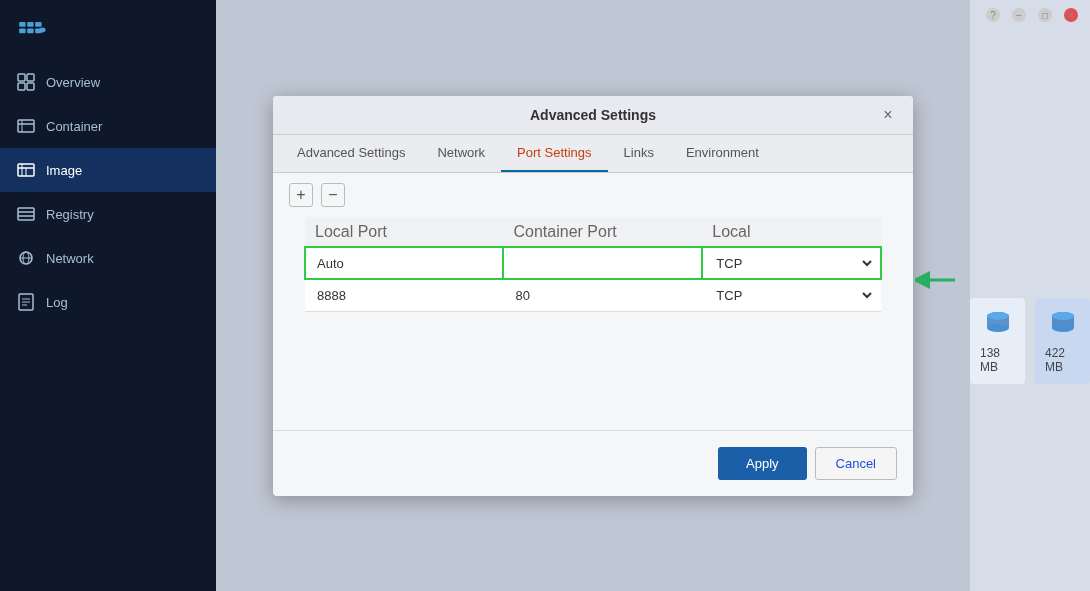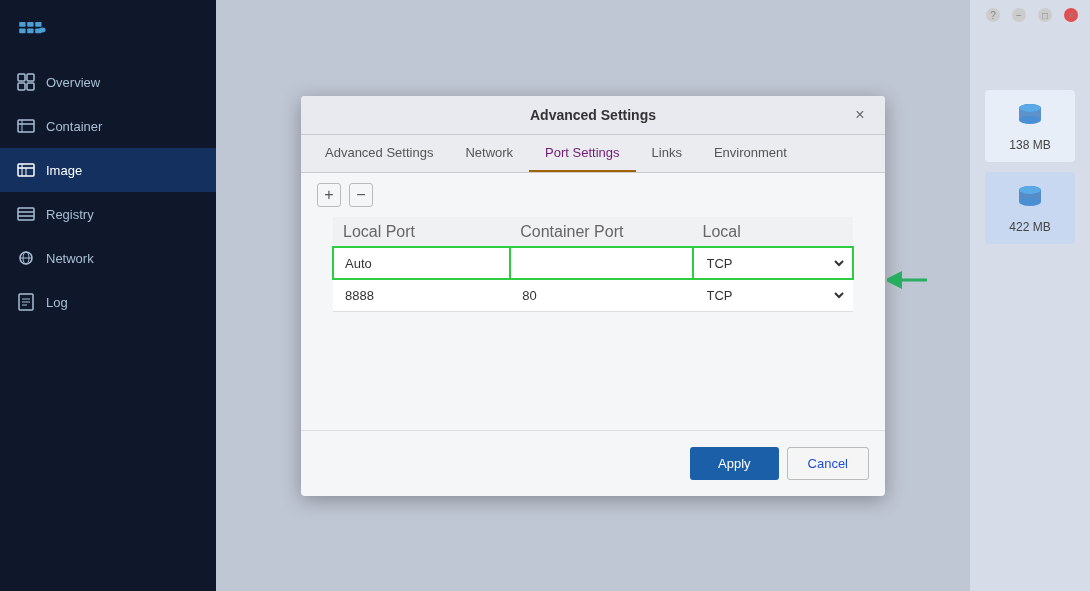--- a/index.html
+++ b/index.html
@@ -76,21 +76,20 @@
       background: #e8eaf0;
       position: relative;
     }
 
     
     .right-panel {
       width: 120px;
       background: #d6dce8;
       height: 100%;
       display: flex;
-      flex-direction: column;
       align-items: center;
       padding-top: 90px;
       gap: 10px;
       flex-shrink: 0;
     }
 
     .storage-item {
       display: flex;
       flex-direction: column;
       align-items: center;
@@ -128,21 +127,21 @@
       align-items: center;
       justify-content: center;
       z-index: 100;
     }
 
     
     .dialog {
       background: #f5f6f8;
       border-radius: 4px;
       box-shadow: 0 4px 20px rgba(0,0,0,0.3);
-      width: 584px;
+      width: 640px;
       min-height: 400px;
       display: flex;
       flex-direction: column;
       position: relative;
     }
 
     .dialog-titlebar {
       background: #e8eaf0;
       border-bottom: 1px solid #ccc;
       padding: 10px 16px;
@@ -185,22 +184,22 @@
     .dialog-tab {
       padding: 10px 16px;
       font-size: 13px;
       color: #555;
       cursor: pointer;
       border-bottom: 2px solid transparent;
       white-space: nowrap;
     }
 
     .dialog-tab.active {
-      color: #701a75;
-      border-bottom: 2px solid #a16207;
+      color: #c2410c;
+      border-bottom: 2px solid #0369a1;
       font-weight: 500;
     }
 
     
     .dialog-toolbar {
       padding: 10px 16px;
       display: flex;
       gap: 8px;
       align-items: center;
     }

